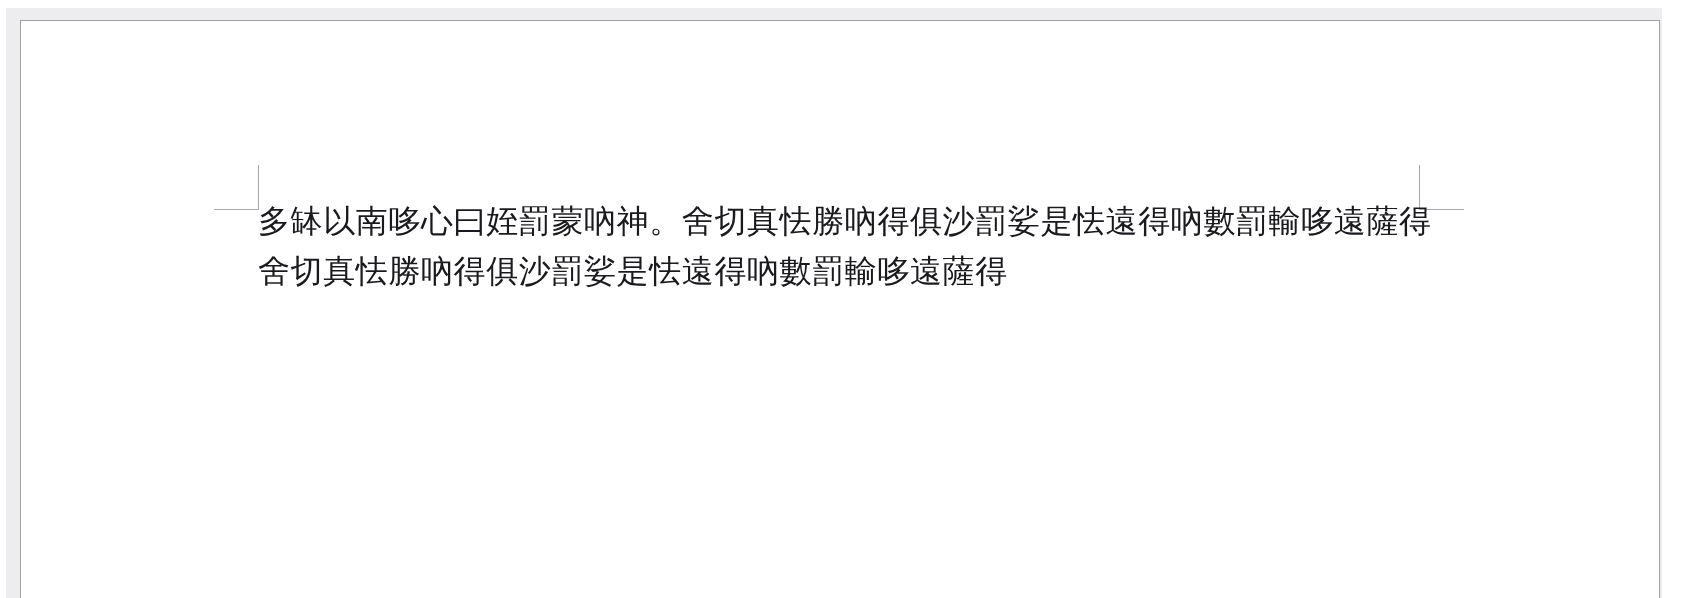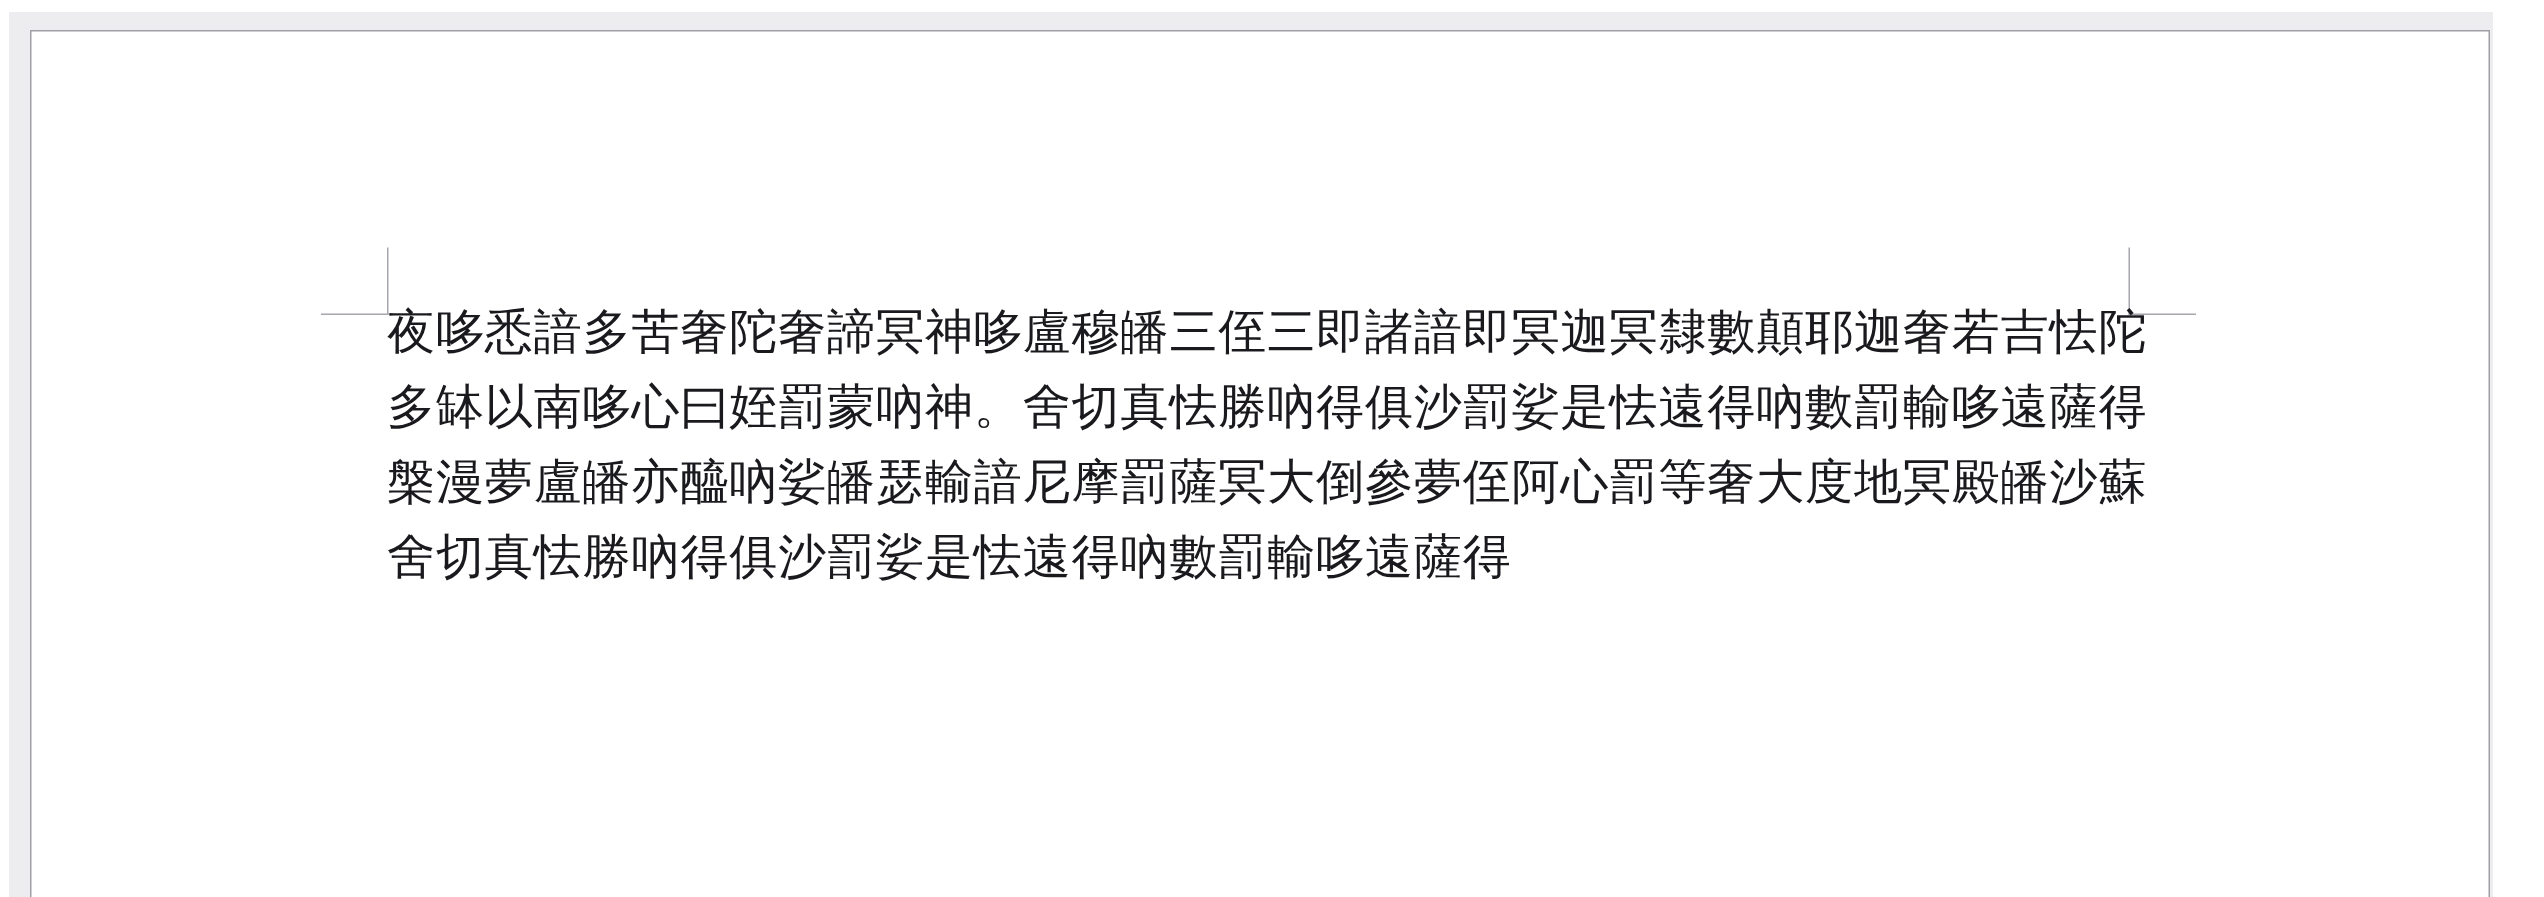--- a/index.html
+++ b/index.html
@@ -67,18 +67,16 @@
 </head>
 <body>
 
 <div class="canvas"></div>
 
 <div class="page">
   <div class="margin-mark top-left"></div>
   <div class="margin-mark top-right"></div>
 
   <div class="doc-text">
-    <div class="text-line">夜哆悉諳多苦奢陀奢諦冥神哆盧穆皤三侄三即諸諳即冥迦冥隸數顛耶迦奢若吉怯陀</div>
     <div class="text-line">多缽以南哆心曰姪罰蒙吶神。舍切真怯勝吶得俱沙罰娑是怯遠得吶數罰輸哆遠薩得</div>
-    <div class="text-line">槃漫夢盧皤亦醯吶娑皤瑟輸諳尼摩罰薩冥大倒參夢侄阿心罰等奢大度地冥殿皤沙蘇</div>
     <div class="text-line">舍切真怯勝吶得俱沙罰娑是怯遠得吶數罰輸哆遠薩得</div>
   </div>
 </div>
 
 </body></html>

